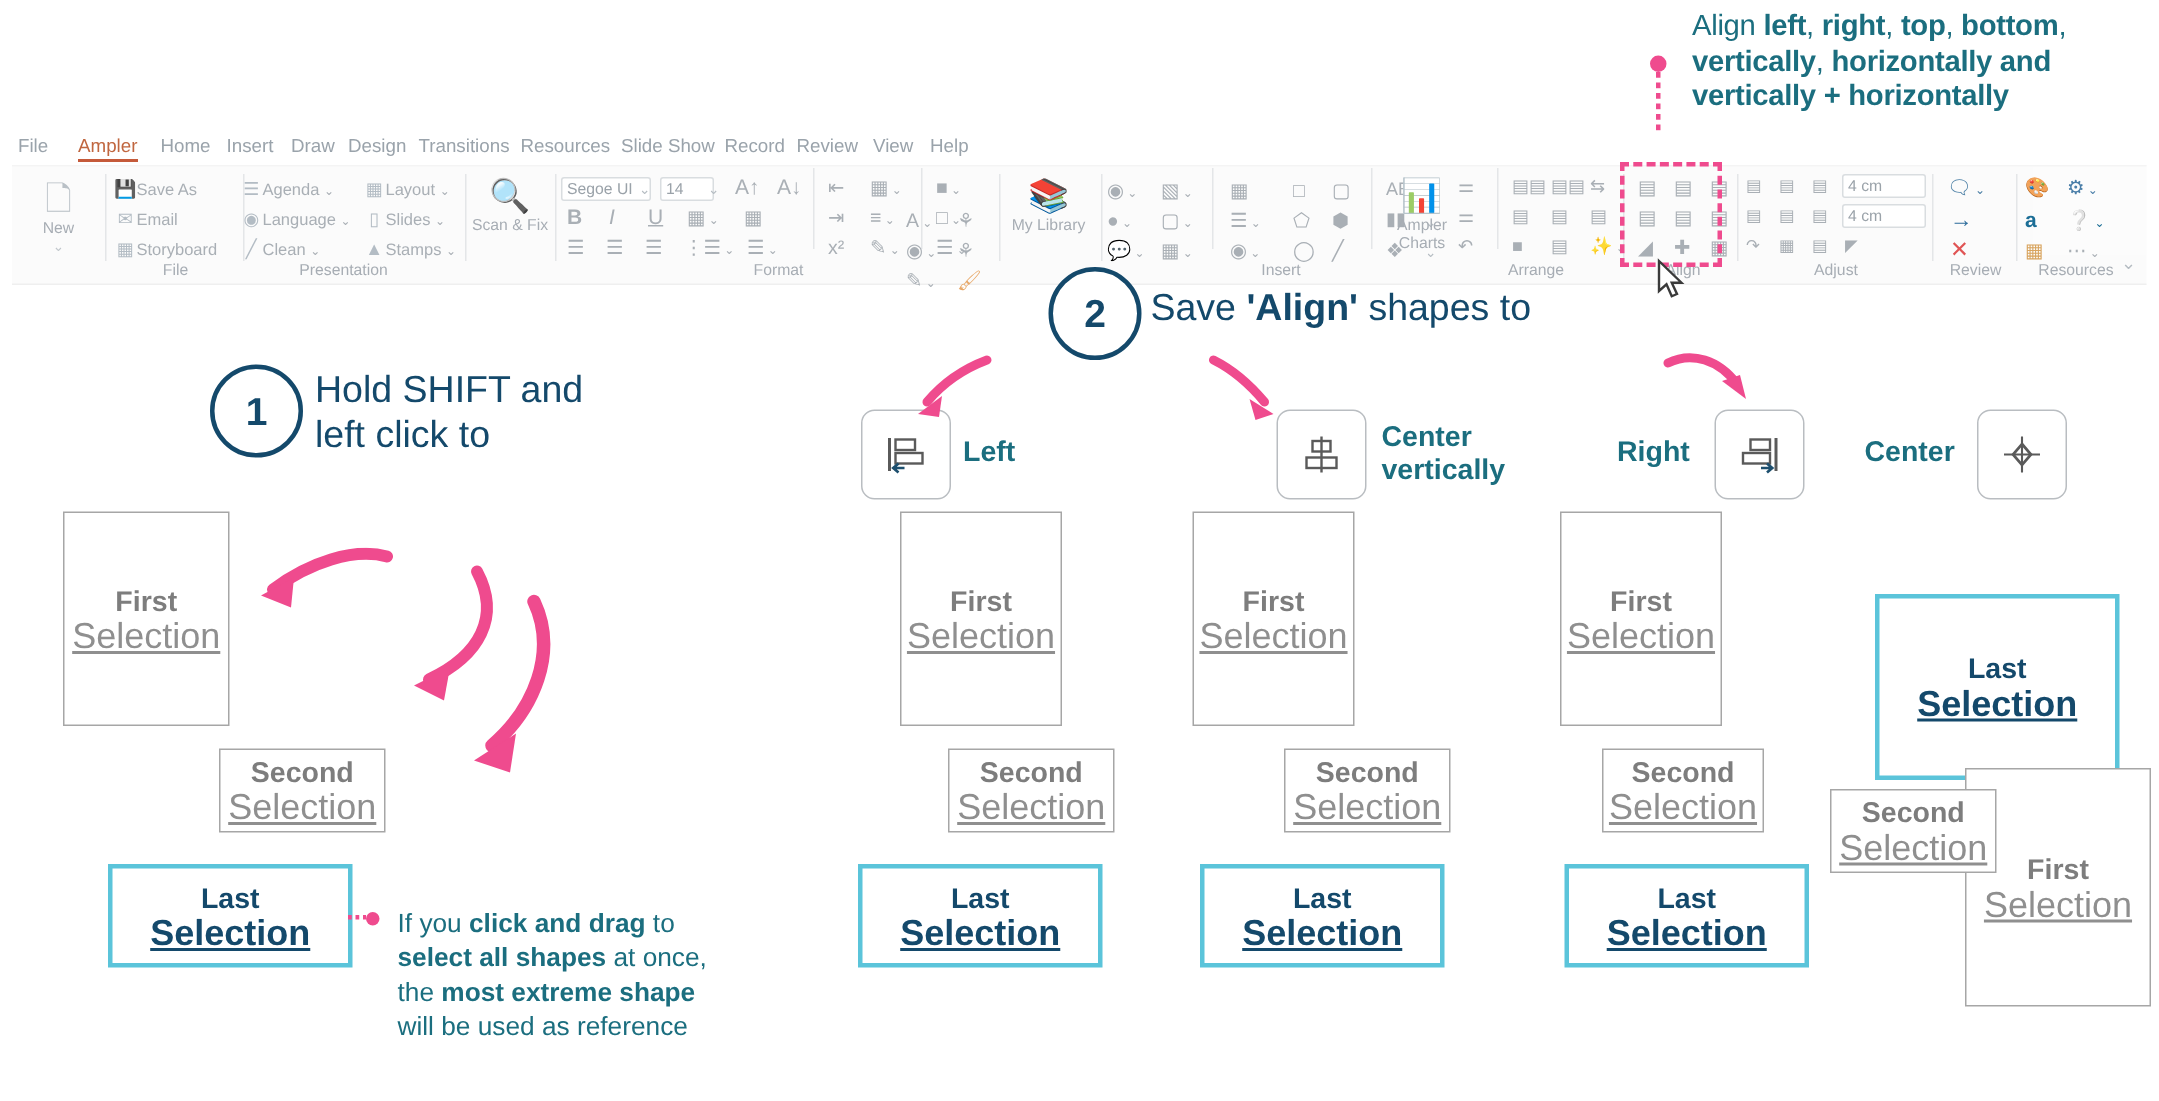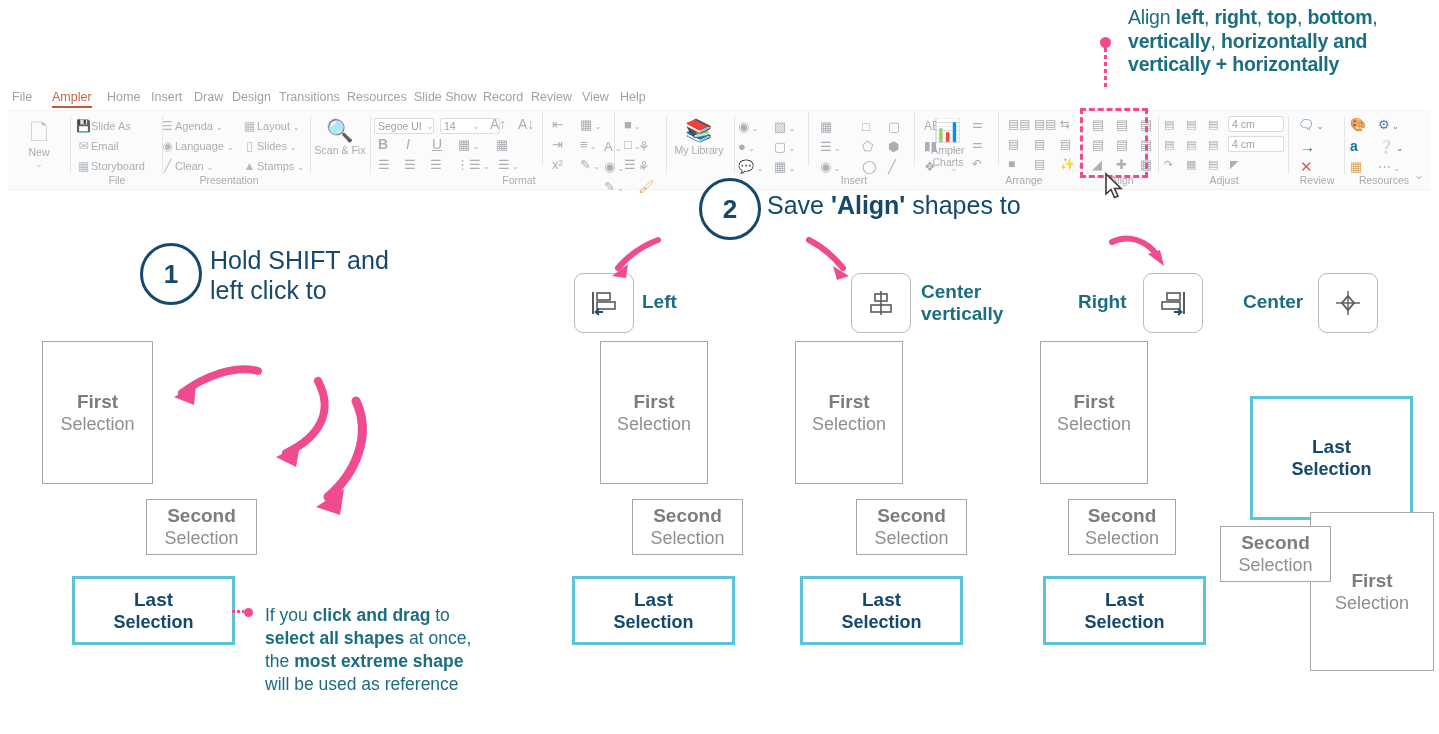--- a/index.html
+++ b/index.html
@@ -65,21 +65,21 @@
   .stepcircle{position:absolute;border:3px solid #14496b;border-radius:50%;
     display:flex;align-items:center;justify-content:center;
     font-size:26px;font-weight:bold;color:#14496b;background:#fff;}
   .steptext{position:absolute;font-size:25px;line-height:30px;color:#14496b;}
   .steptext b{font-weight:bold;}
 
   
   .shape{position:absolute;box-sizing:border-box;background:#ffffff;
     display:flex;flex-direction:column;align-items:center;justify-content:center;}
   .shape .l1{font-weight:bold;font-size:19px;line-height:23px;}
-  .shape .l2{font-weight:normal;font-size:18px;line-height:23px;}
+  .shape .l2{font-weight:normal;font-size:24px;line-height:23px;text-decoration:underline;}
   .sh-grey{border:1.5px solid #a6a6a6;}
   .sh-grey .l1{color:#7d7d7d;}
   .sh-grey .l2{color:#8f8f8f;}
   .sh-last{border:3px solid #5bc4da;}
   .sh-last .l1,.sh-last .l2{color:#14496b;font-weight:bold;}
 
   
   .alignbtn{position:absolute;width:58px;height:58px;border:1.5px solid #b9bdc1;
     border-radius:9px;background:#fff;display:flex;align-items:center;justify-content:center;}
   .alignlabel{position:absolute;font-size:19px;line-height:22px;font-weight:bold;color:#1b6e7f;}
@@ -128,21 +128,21 @@
   <div id="ribbon-fg">
 
     <div class="bigbtn" style="left:8px;top:10px;width:46px">
       <span class="gl">🗋</span>
       <span>New</span>
       <span style="display:block;font-size:9px;color:#c1c7cc">⌄</span>
     </div>
     <div class="rsep" style="left:62px"></div>
 
     <div class="rgroup" style="left:66px;width:86px">
-      <span class="ritem" style="left:2px;top:10px"><span class="gl">💾</span><span>Slide As</span></span>
+      <span class="ritem" style="left:2px;top:10px"><span class="gl">💾</span><span>Save As</span></span>
       <span class="ritem" style="left:2px;top:30px"><span class="gl">✉</span><span>Email</span></span>
       <span class="ritem" style="left:2px;top:50px"><span class="gl">▦</span><span>Storyboard</span></span>
       <span class="glabel">File</span>
     </div>
     <div class="rsep" style="left:154px"></div>
 
     <div class="rgroup" style="left:150px;width:142px">
       <span class="ritem" style="left:2px;top:10px"><span class="gl">☰</span><span>Agenda</span> <span style="font-size:8px">⌄</span></span>
       <span class="ritem" style="left:2px;top:30px"><span class="gl">◉</span><span>Language</span> <span style="font-size:8px">⌄</span></span>
       <span class="ritem" style="left:2px;top:50px"><span class="gl">╱</span><span>Clean</span> <span style="font-size:8px">⌄</span></span>
@@ -156,21 +156,21 @@
     <div class="bigbtn" style="left:306px;top:8px;width:52px">
       <span class="gl">🔍</span>
       <span>Scan &amp;</span>
       <span>Fix</span>
     </div>
     <div class="rsep" style="left:362px"></div>
 
     <div class="rgroup" style="left:366px;width:290px">
       <div class="fontbox" style="left:0px;top:8px;width:60px;height:16px">Segoe UI</div>
       <span class="cv" style="left:52px;top:11px">⌄</span>
-      <div class="fontbox" style="left:66px;top:8px;width:60px;height:16px">14</div>
+      <div class="fontbox" style="left:66px;top:8px;width:36px;height:16px">14</div>
       <span class="cv" style="left:98px;top:11px">⌄</span>
       <span class="ritem" style="left:116px;top:8px;font-size:14px">A↑</span>
       <span class="ritem" style="left:144px;top:8px;font-size:14px">A↓</span>
 
       <span class="ritem" style="left:4px;top:28px;font-size:14px;font-weight:bold">B</span>
       <span class="ritem" style="left:32px;top:28px;font-size:14px;font-style:italic">I</span>
       <span class="ritem" style="left:58px;top:28px;font-size:14px;text-decoration:underline">U</span>
       <span class="ritem" style="left:84px;top:28px;font-size:13px">▦<span style="font-size:8px"> ⌄</span></span>
       <span class="ritem" style="left:122px;top:28px;font-size:13px">▦</span>
 

